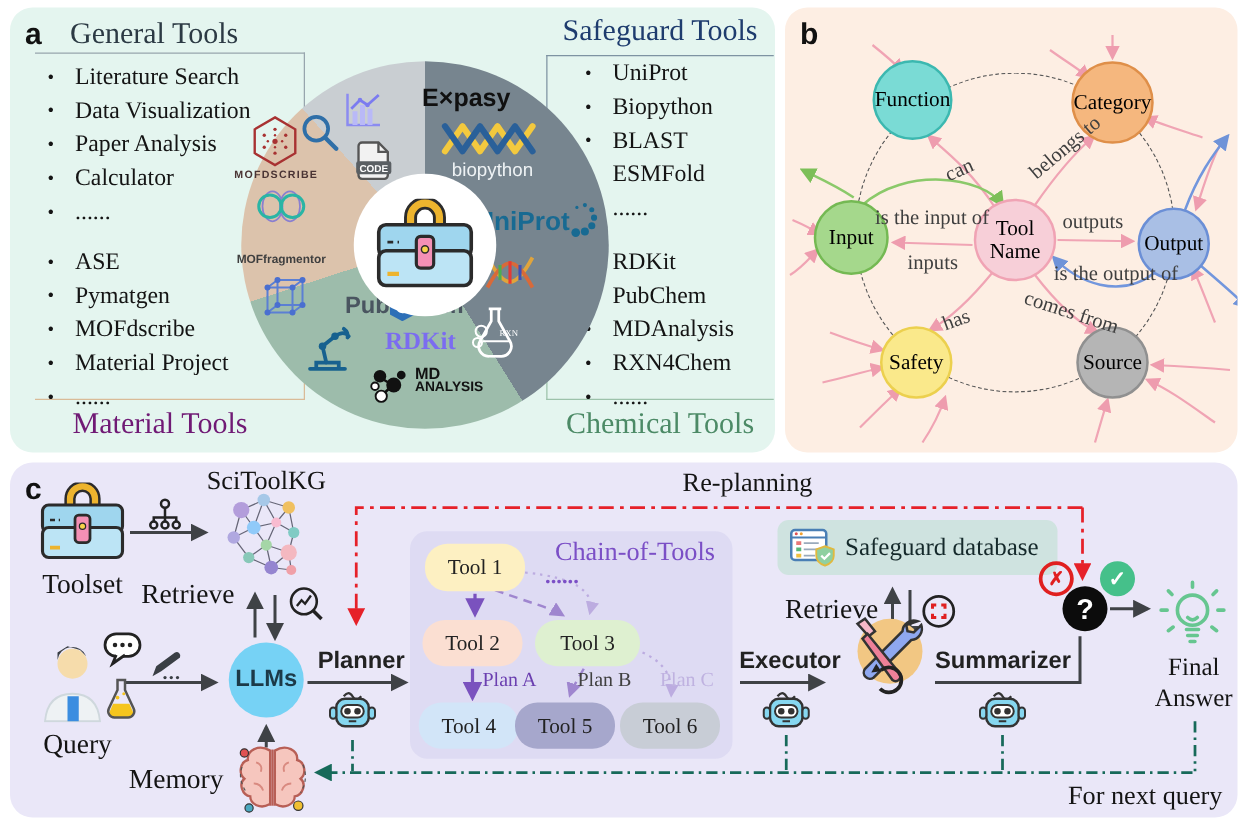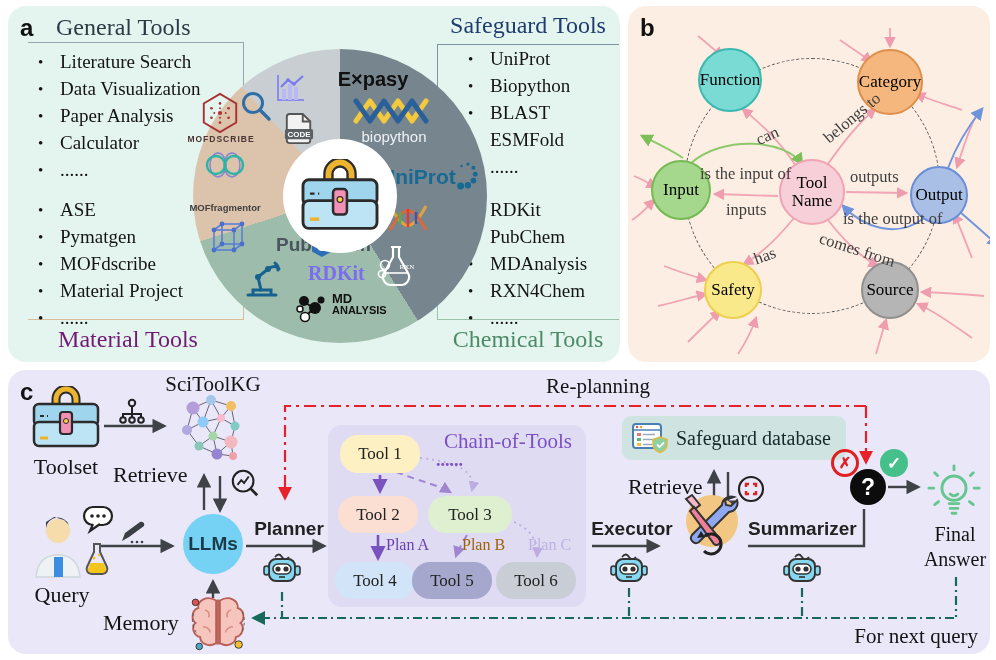--- a/index.html
+++ b/index.html
@@ -466,21 +466,21 @@
     <div class="chain-box"></div>
     <div class="abs" style="left:425px;top:59px;width:150px;font-size:21px;color:#7b4fc6;text-align:center;z-index:2;">Chain-of-Tools</div>
     <div class="abs" style="left:428px;top:80px;width:70px;font-size:18px;font-weight:bold;color:#7b4fc6;z-index:2;">......</div>
     <div class="pill z2" style="left:332px;top:65px;width:80px;height:38px;background:#fdf0c2;">Tool 1</div>
     <div class="pill z2" style="left:330px;top:126px;width:80px;height:37px;background:#fbdfd2;">Tool 2</div>
     <div class="pill z2" style="left:420px;top:126px;width:84px;height:37px;background:#def0d0;">Tool 3</div>
     <div class="pill z2" style="left:327px;top:192px;width:80px;height:37px;background:#d2e5f8;">Tool 4</div>
     <div class="pill z2" style="left:404px;top:192px;width:80px;height:37px;background:#a6a7cc;">Tool 5</div>
     <div class="pill z2" style="left:488px;top:192px;width:80px;height:37px;background:#c8cdd6;">Tool 6</div>
     <div class="plan-label z2" style="left:378px;top:166px;color:#6b3fb0;">Plan A</div>
-    <div class="plan-label z2" style="left:454px;top:166px;color:#a16207;">Plan B</div>
+    <div class="plan-label z2" style="left:454px;top:166px;color:#404040;">Plan B</div>
     <div class="plan-label z2" style="left:520px;top:166px;color:#bfb2e0;">Plan C</div>
 
     <div class="safe-box z2">
       <svg width="38" height="32" viewBox="0 0 38 32">
         <rect x="2" y="2" width="28" height="24" rx="3" fill="#fff" stroke="#4a7fb5" stroke-width="2"></rect>
         <path d="M2 8 h28" stroke="#4a7fb5" stroke-width="1.5"></path>
         <circle cx="6" cy="5" r="1.2" fill="#e05252"></circle>
           <circle cx="10" cy="5" r="1.2" fill="#f0a030"></circle>
         <rect x="6" y="11" width="4" height="3" fill="#e87878"></rect>
           <path d="M12 12.5 h12" stroke="#9ab" stroke-width="1.5"></path>

